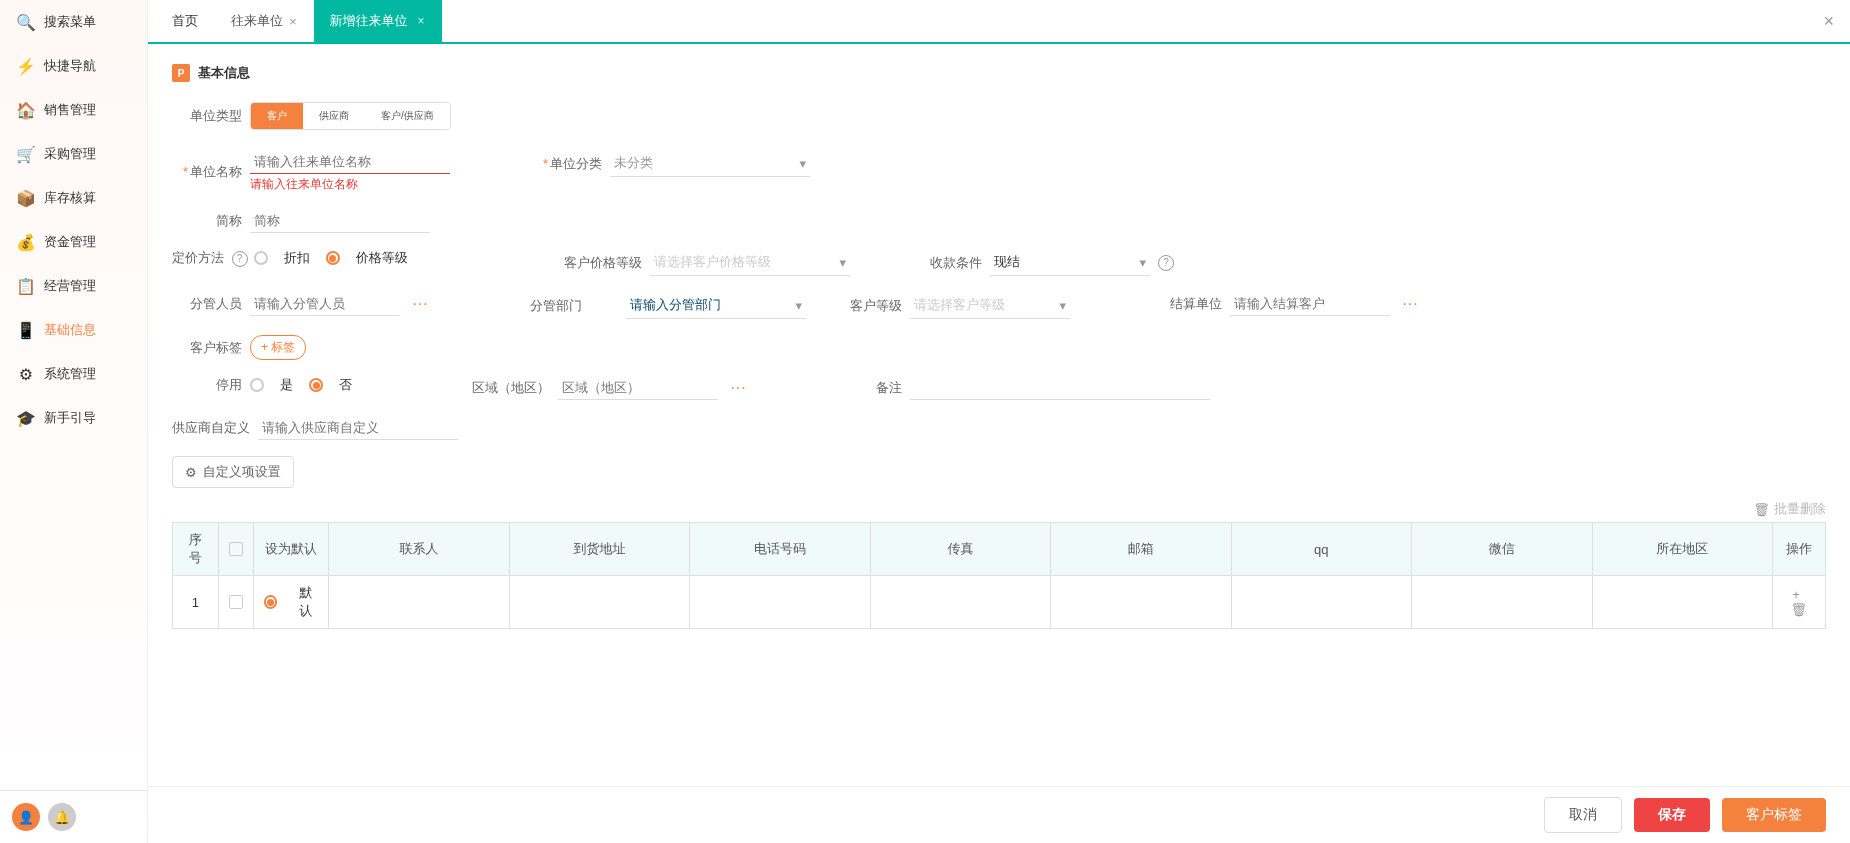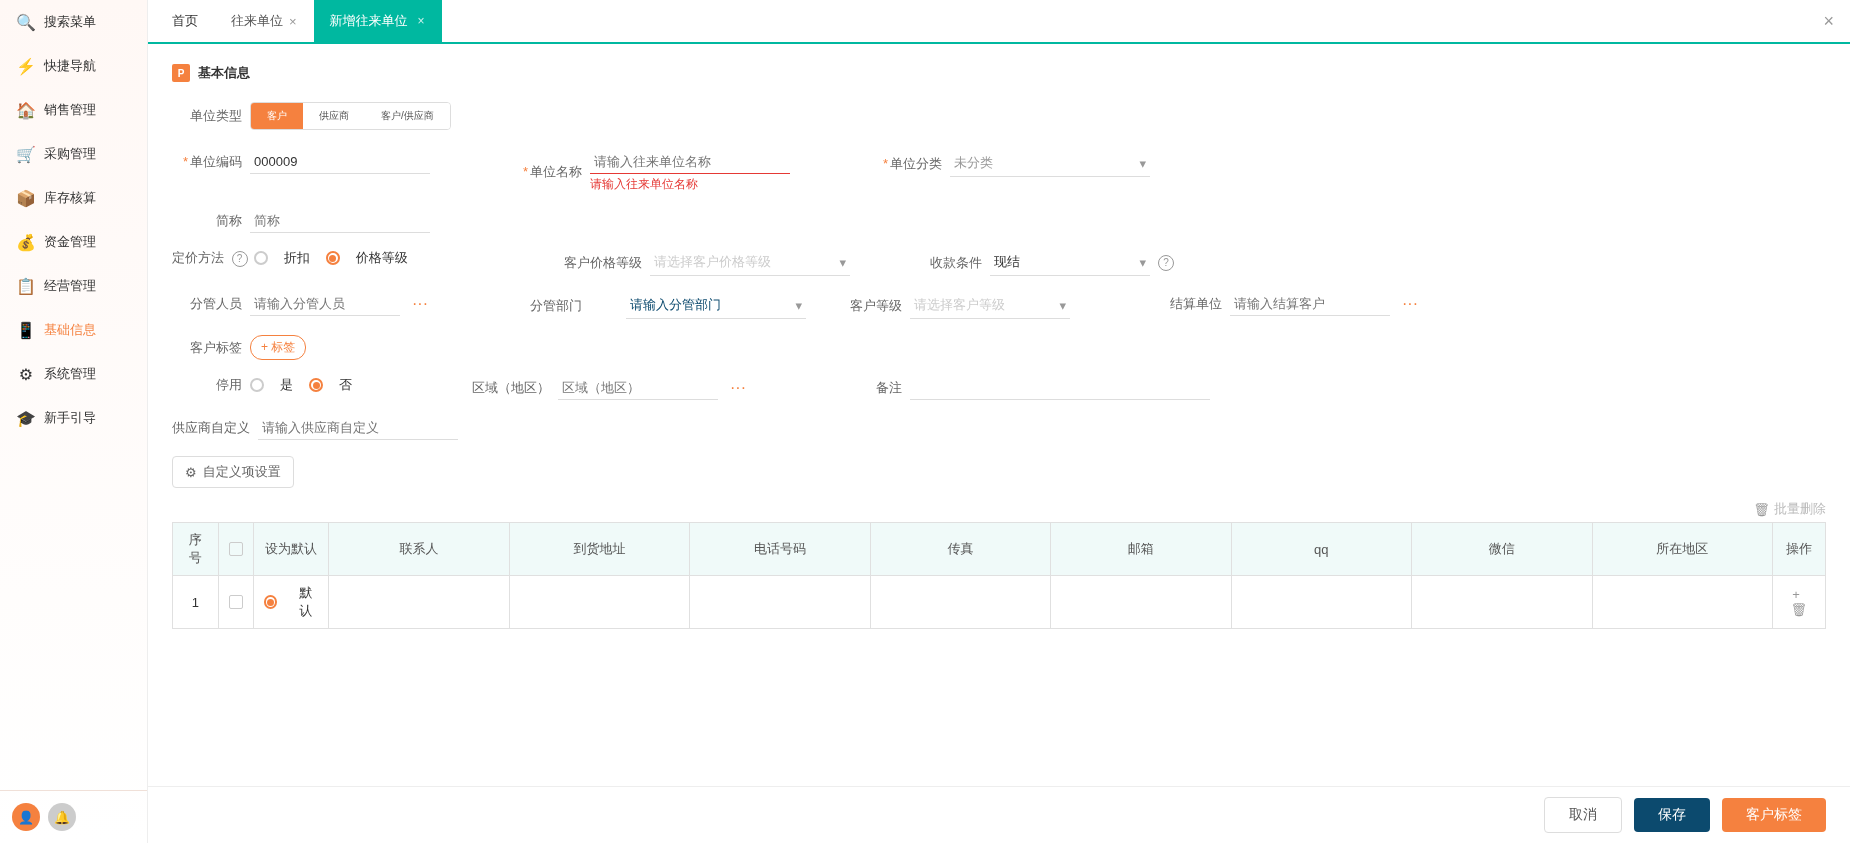--- a/index.html
+++ b/index.html
@@ -313,22 +313,23 @@
       cursor: pointer;
       font-size: 14px;
       border: none;
     }
     .btn-default {
       background: #fff;
       border: 1px solid #ddd;
       color: #555;
     }
     .btn-primary {
-      background: #0c4a6e;
+      background: #ef4444;
       color: #fff;
+      font-weight: bold;
     }
     .btn-warning {
       background: #f5813f;
       color: #fff;
     }
 
     
     ::-webkit-scrollbar { width: 6px; }
     ::-webkit-scrollbar-track { background: #f1f1f1; }
     ::-webkit-scrollbar-thumb { background: #ccc; border-radius: 3px; }
@@ -444,24 +445,20 @@
         <span class="form-label">单位类型</span>
         <div class="unit-type-group">
           <button class="unit-type-btn active">客户</button>
           <button class="unit-type-btn">供应商</button>
           <button class="unit-type-btn">客户/供应商</button>
         </div>
       </div>
     </div>
 
     <div class="form-row">
-      <div class="form-group" style="max-width:340px;">
-        <span class="form-label"><span class="required-star">*</span><span>单位编码</span></span>
-        <input class="form-input" type="text" value="000009" style="width: 180px;">
-      </div>
       <div class="form-group" style="max-width:360px;">
         <span class="form-label"><span class="required-star">*</span><span>单位名称</span></span>
         <div class="form-input-group">
           <input class="form-input error" type="text" style="width: 200px; border-bottom-color: rgb(229, 57, 53);" placeholder="请输入往来单位名称">
           <span class="error-msg">请输入往来单位名称</span>
         </div>
       </div>
       <div class="form-group">
         <span class="form-label"><span class="required-star">*</span><span>单位分类</span></span>
         <div class="form-select" style="width:200px;">

